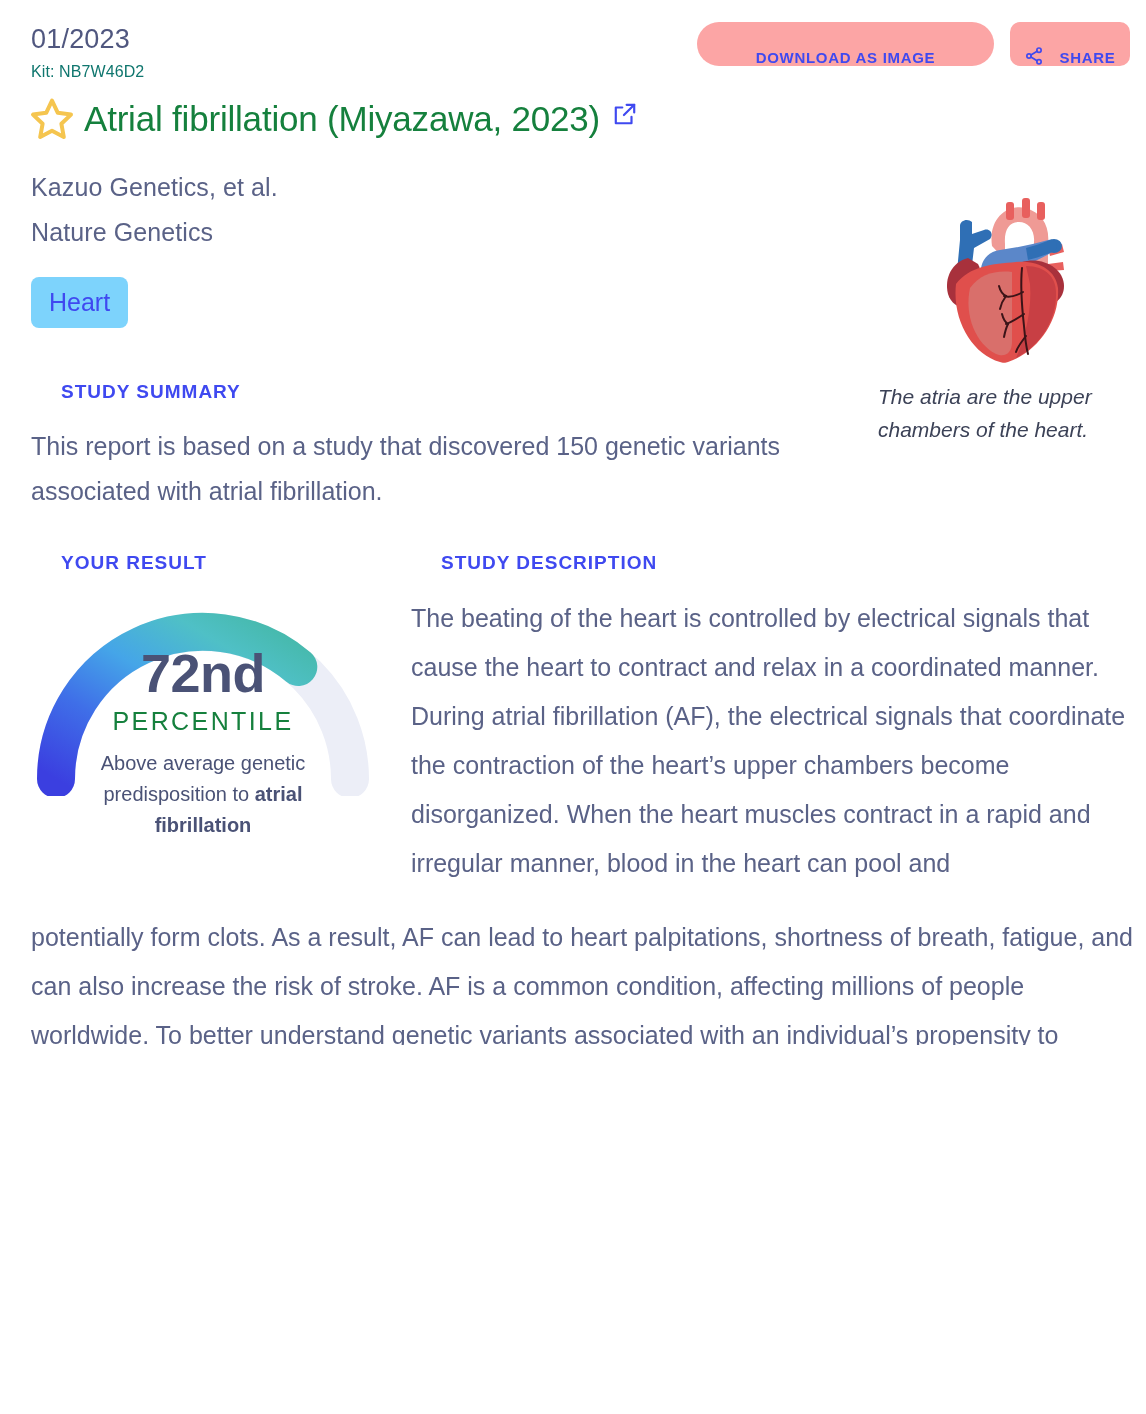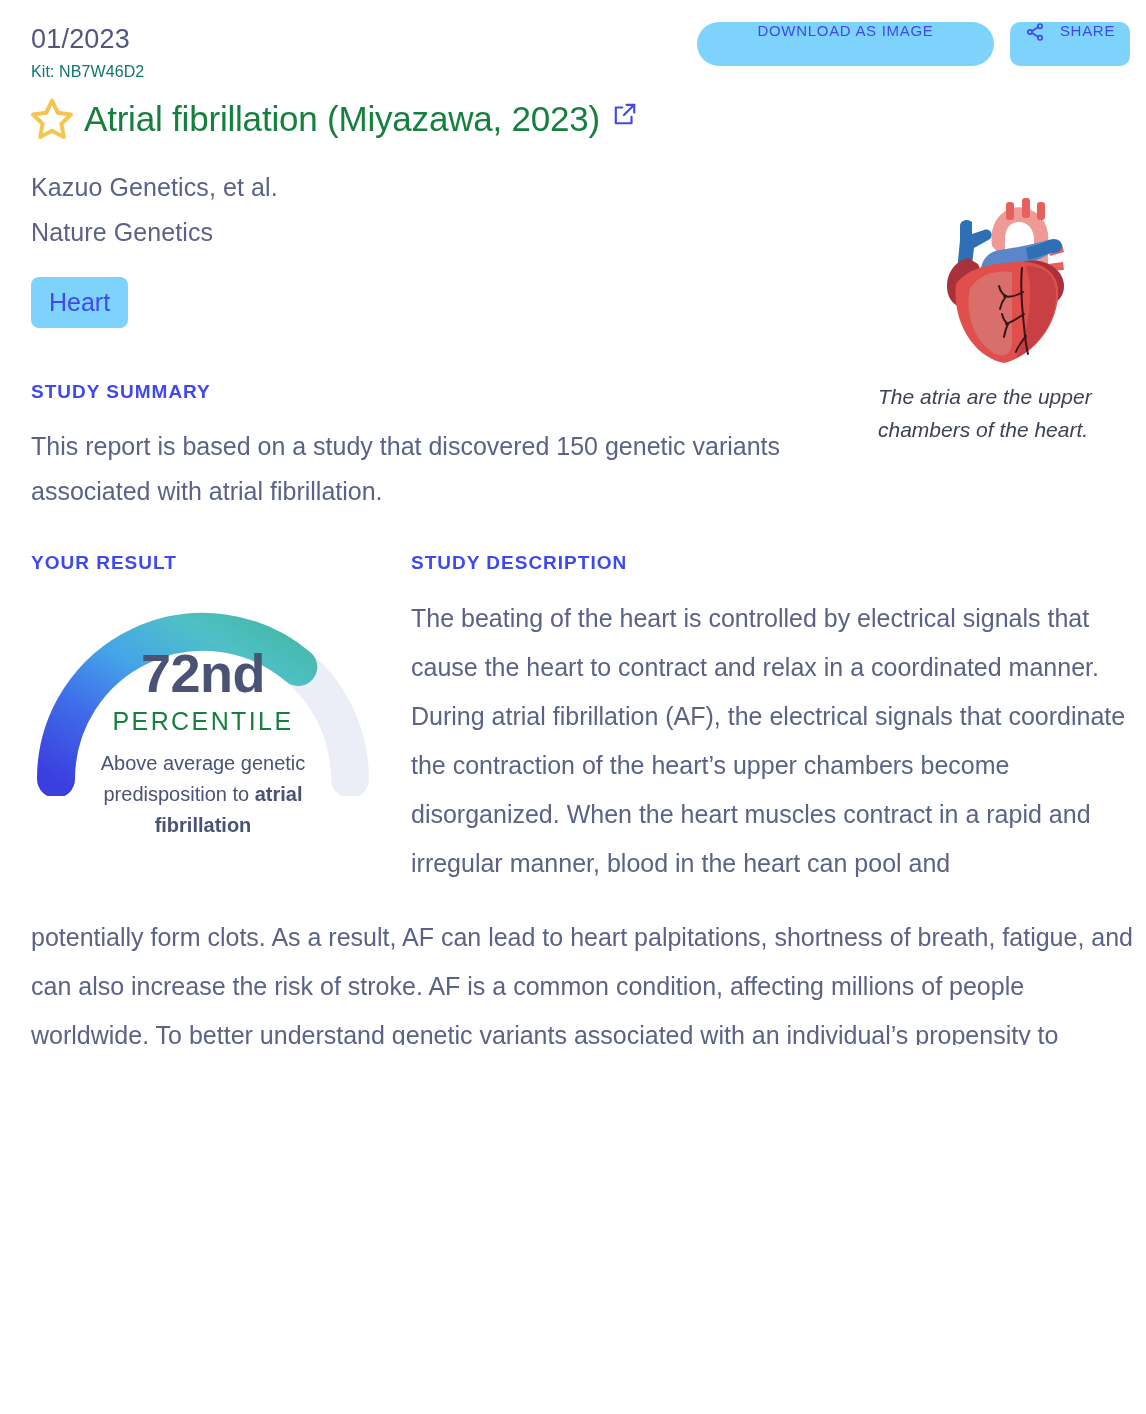--- a/index.html
+++ b/index.html
@@ -46,30 +46,30 @@
 
   .actions {
     position: absolute;
     right: 16px; top: 22px;
     display: flex;
     align-items: center;
     gap: 16px;
   }
 
   .pill-btn {
-    background: #7dd3fc;
+    background: #fca5a5;
     border: none;
     border-radius: 22px;
     height: 44px;
     display: flex;
-    align-items: flex-start;
+    align-items: flex-end;
     justify-content: center;
     color: #3f49f0;
     font-size: 15px;
-    font-weight: 400;
+    font-weight: 700;
     letter-spacing: 0.7px;
     cursor: pointer;
     font-family: "Liberation Sans", sans-serif;
   }
   .btn-image { width: 297px; }
   .btn-pdf   { width: 297px; }
   .btn-share {
     width: 120px;
     gap: 15px;
     border-radius: 10px;
@@ -122,20 +122,21 @@
     cursor: pointer;
   }
 
   
   .section-head {
     position: absolute;
     font-size: 19px;
     font-weight: 700;
     color: #3f49f0;
     letter-spacing: 1.0px;
+    margin-left: 30px;
   }
   .head-summary { left: 31px; top: 381px; }
   .head-result  { left: 31px; top: 552px; }
   .head-desc    { left: 411px; top: 552px; }
 
   
   .summary-body {
     position: absolute;
     left: 31px; top: 424px;
     width: 820px;

